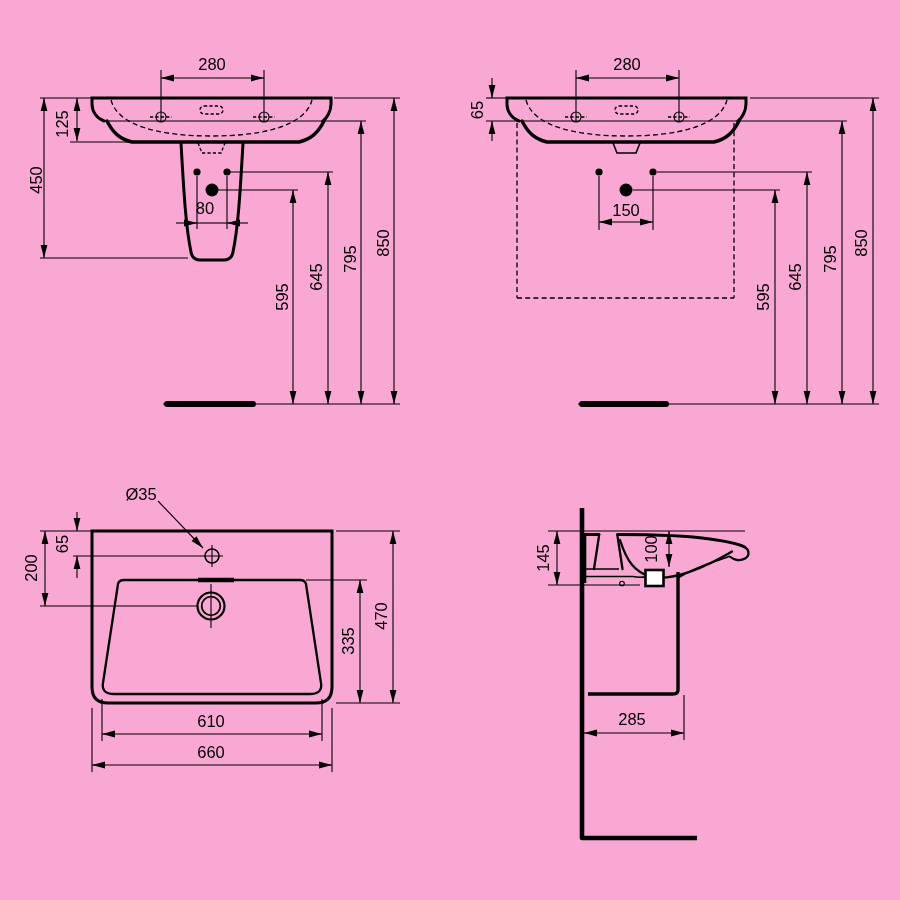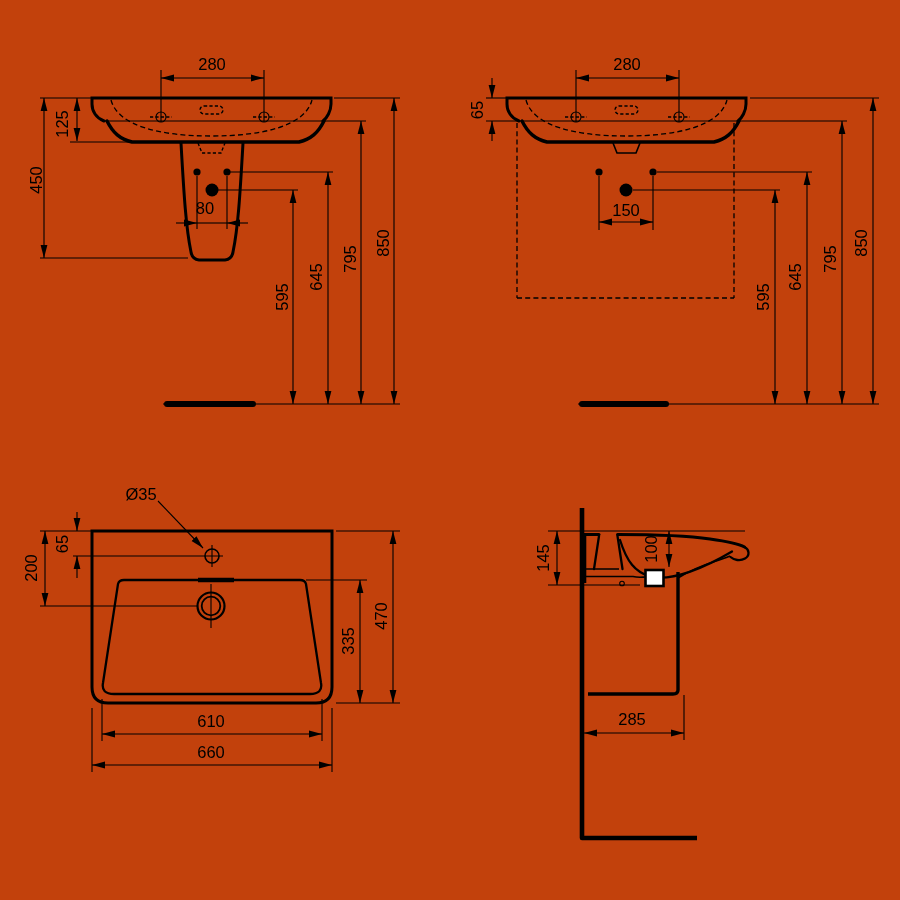--- a/index.html
+++ b/index.html
@@ -1,16 +1,16 @@
 <!DOCTYPE html>
 <html><head>
 <meta charset="utf-8">
 <style>
   html,body{margin:0;padding:0;background:#fff;}
-  #stage{position:relative;width:900px;height:900px;background:#c2410c;overflow:hidden;}
+  #stage{position:relative;width:900px;height:900px;background:#f9a8d4;overflow:hidden;}
   svg{position:absolute;left:0;top:0;}
   .ol   {stroke:#000;stroke-width:3;fill:none;stroke-linecap:round;}
   .ol2  {stroke:#000;stroke-width:3.4;fill:none;stroke-linecap:round;}
   .md   {stroke:#000;stroke-width:2.3;fill:none;stroke-linecap:round;}
   .tn   {stroke:#000;stroke-width:1.1;fill:none;}
   .tn15 {stroke:#000;stroke-width:1.6;fill:none;}
   .dash {stroke:#000;stroke-width:1.3;fill:none;stroke-dasharray:5 3.2;}
   .dash2{stroke:#000;stroke-width:1.4;fill:none;stroke-dasharray:3.2 2.2;}
   .dim  {font-family:"Liberation Sans",sans-serif;font-size:16.5px;fill:#000;}
   .thick{stroke:#000;stroke-width:6;stroke-linecap:round;fill:none;}

